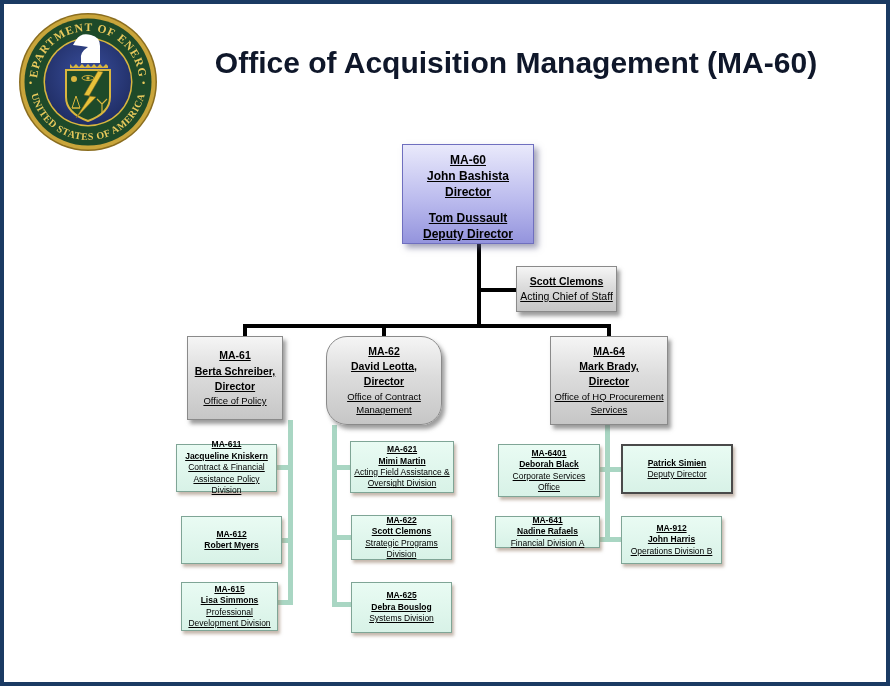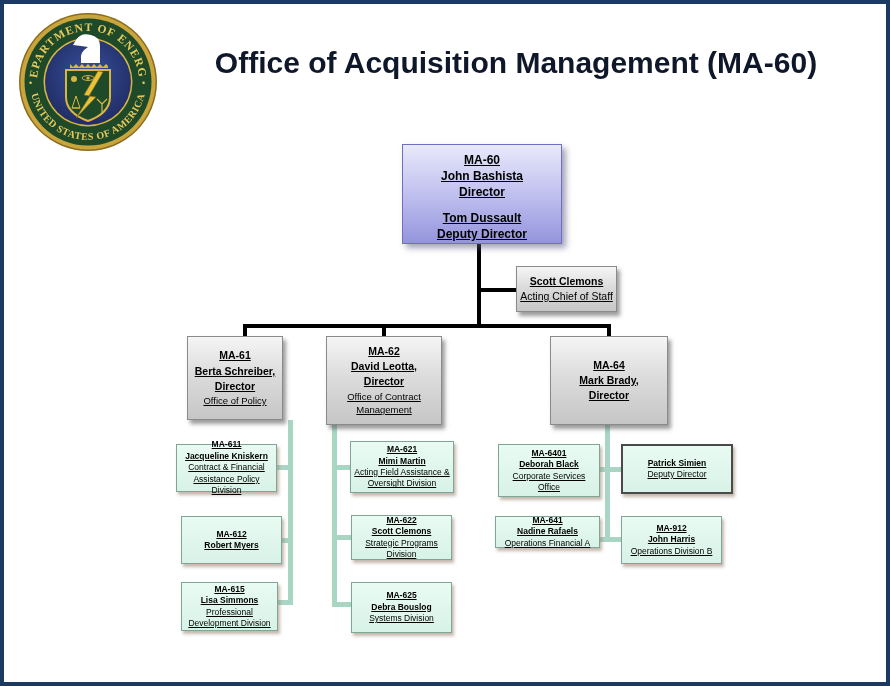--- a/index.html
+++ b/index.html
@@ -94,51 +94,52 @@
   <div class="tconn" style="left:277px;top:534px;width:9px;height:5px;"></div>
   <div class="tconn" style="left:273px;top:596px;width:13px;height:5px;"></div>
   <div class="tconn" style="left:328px;top:421px;width:5px;height:182px;"></div>
   <div class="tconn" style="left:332px;top:461px;width:15px;height:5px;"></div>
   <div class="tconn" style="left:332px;top:531px;width:16px;height:5px;"></div>
   <div class="tconn" style="left:332px;top:598px;width:16px;height:5px;"></div>
   <div class="tconn" style="left:601px;top:421px;width:5px;height:115px;"></div>
   <div class="tconn" style="left:595px;top:463px;width:23px;height:5px;"></div>
   <div class="tconn" style="left:595px;top:533px;width:23px;height:5px;"></div>
 
-  <div class="box root-box" style="left:398px;top:140px;width:160px;height:100px;">
+  <div class="box root-box" style="left:398px;top:140px;width:132px;height:100px;">
     <span class="ln b">MA-60</span>
     <span class="ln b">John Bashista</span>
     <span class="ln b">Director</span>
     <span class="ln b gap">Tom Dussault</span>
     <span class="ln b">Deputy Director</span>
   </div>
 
   <div class="box gray-box" style="left:512px;top:262px;width:101px;height:46px;">
     <span class="ln b">Scott Clemons</span>
     <span class="ln">Acting Chief of Staff</span>
   </div>
 
   <div class="box gray-box" style="left:183px;top:332px;width:96px;height:84px;">
     <span class="ln b">MA-61</span>
     <span class="ln b">Berta Schreiber,</span>
     <span class="ln b">Director</span>
     <span class="ln office">Office of Policy</span>
   </div>
 
-  <div class="box gray-box" style="left:322px;top:332px;width:116px;height:89px;">
+  <div class="box gray-box" style="left:322px;top:332px;width:116px;height:89px;border-radius:21px;">
     <span class="ln b">MA-62</span>
     <span class="ln b">David Leotta,</span>
     <span class="ln b">Director</span>
     <span class="ln office">Office of Contract Management</span>
   </div>
 
   <div class="box gray-box" style="left:546px;top:332px;width:118px;height:89px;">
     <span class="ln b">MA-64</span>
     <span class="ln b">Mark Brady,</span>
     <span class="ln b">Director</span>
+    <span class="ln office">Office of HQ Procurement Services</span>
   </div>
 
   <div class="box child-box" style="left:172px;top:440px;width:101px;height:48px;">
     <span class="ln b">MA-611</span>
     <span class="ln b">Jacqueline Kniskern</span>
     <span class="ln">Contract &amp; Financial Assistance Policy Division</span>
   </div>
 
   <div class="box child-box" style="left:177px;top:512px;width:101px;height:48px;">
     <span class="ln b">MA-612</span>
@@ -176,21 +177,21 @@
   </div>
 
   <div class="box child-box dark-border" style="left:617px;top:440px;width:112px;height:50px;">
     <span class="ln b">Patrick Simien</span>
     <span class="ln">Deputy Director</span>
   </div>
 
   <div class="box child-box" style="left:491px;top:512px;width:105px;height:32px;">
     <span class="ln b">MA-641</span>
     <span class="ln b">Nadine Rafaels</span>
-    <span class="ln">Operations Financial A</span>
+    <span class="ln">Financial Division A</span>
   </div>
 
   <div class="box child-box" style="left:617px;top:512px;width:101px;height:48px;">
     <span class="ln b">MA-912</span>
     <span class="ln b">John Harris</span>
     <span class="ln">Operations Division B</span>
   </div>
 
 </div>
 

